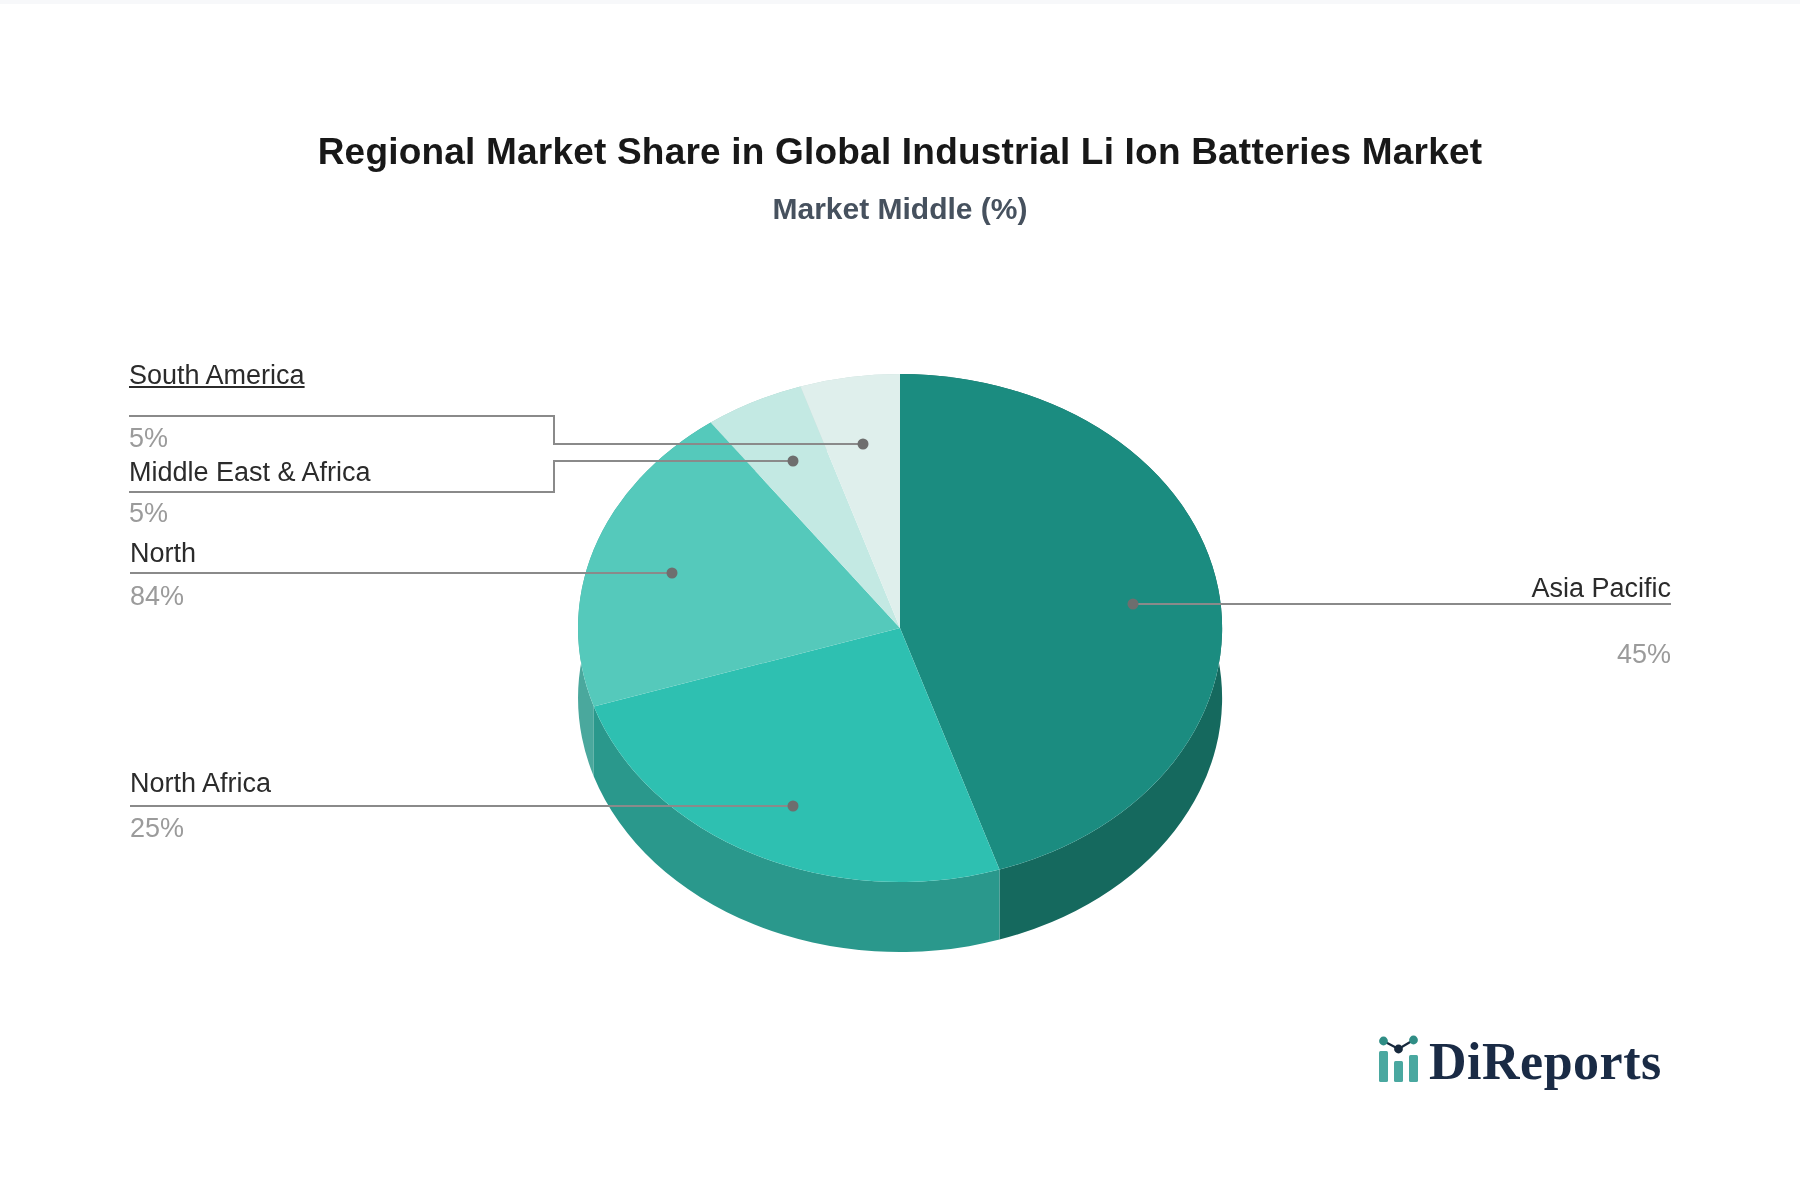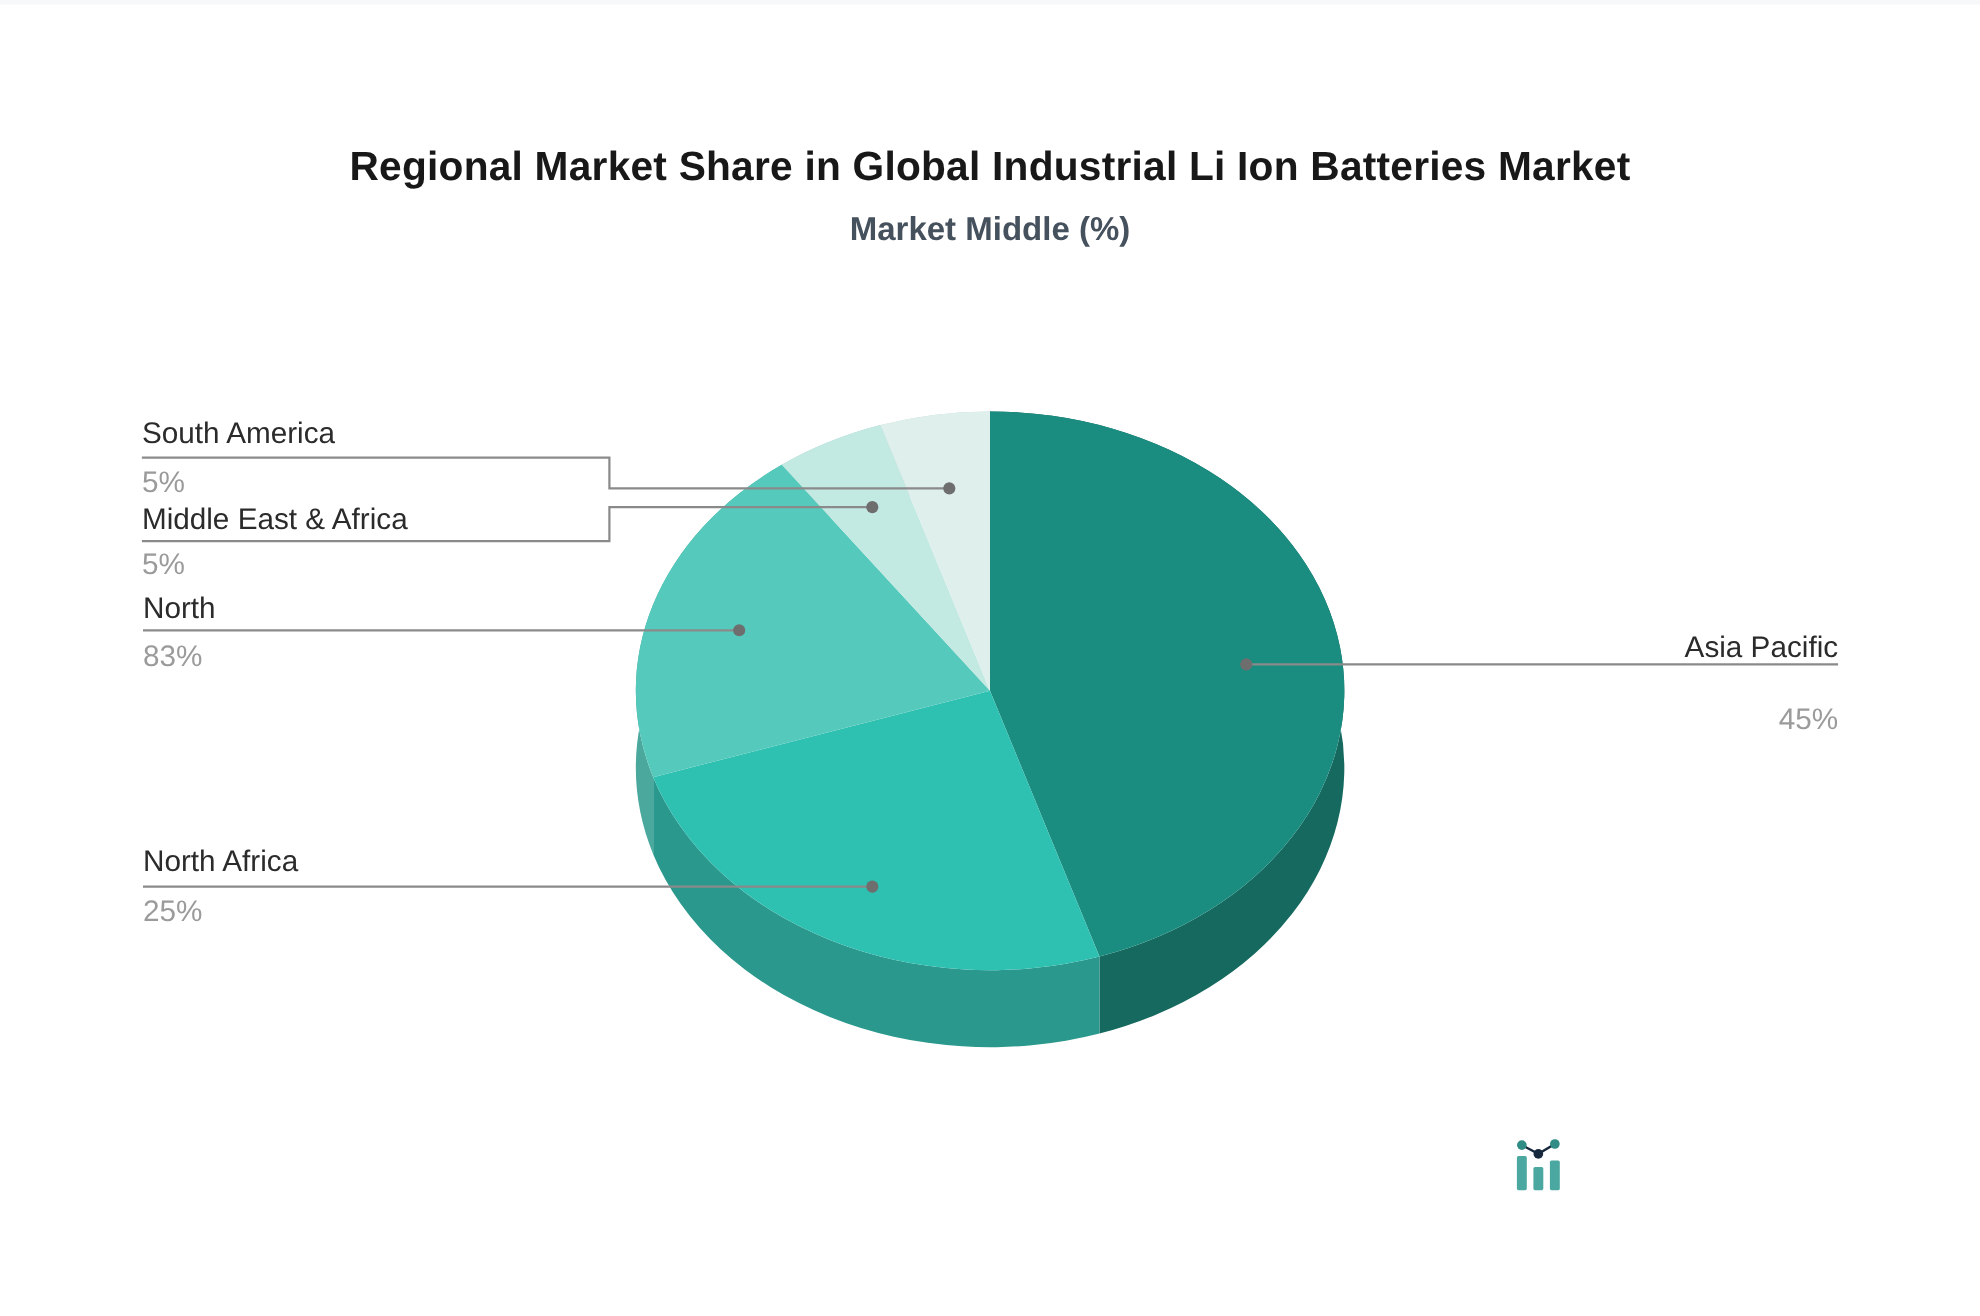--- a/index.html
+++ b/index.html
@@ -18,21 +18,21 @@
   }
   .chart-subtitle{
     position:absolute;left:0;right:0;top:192px;
     text-align:center;font-size:30px;font-weight:700;color:#46515e;
     line-height:1.1;
   }
   #pie-svg{position:absolute;left:0;top:0;}
   .lbl,.pct{position:absolute;line-height:1.15;white-space:nowrap;}
   .lbl{font-size:27px;color:#2b2b2b;}
   .pct{font-size:27px;color:#9b9b9b;}
-  #lbl-sa {left:129px;top:379px;}
+  #lbl-sa {left:129px;top:360px;text-decoration:underline;}
   #pct-sa {left:129px;top:423px;}
   #lbl-mea{left:129px;top:457px;}
   #pct-mea{left:129px;top:498px;}
   #lbl-eu {left:130px;top:538px;}
   #pct-eu {left:130px;top:581px;}
   #lbl-na {left:130px;top:768px;}
   #pct-na {left:130px;top:813px;}
   #lbl-ap {right:129px;top:573px;text-align:right;}
   #pct-ap {right:129px;top:639px;text-align:left;}
   .logo{
@@ -77,31 +77,32 @@
     <circle cx="863" cy="444" r="5.5" fill="#6e6e6e"></circle>
   </svg>
 
 <div class="lbl" id="lbl-sa">South America</div>
 <div class="pct" id="pct-sa">5%</div>
 
 <div class="lbl" id="lbl-mea">Middle East &amp; Africa</div>
 <div class="pct" id="pct-mea">5%</div>
 
 <div class="lbl" id="lbl-eu">North</div>
-<div class="pct" id="pct-eu">83%</div>
+<div class="pct" id="pct-eu">84%</div>
 
 <div class="lbl" id="lbl-na">North Africa</div>
 <div class="pct" id="pct-na">25%</div>
 
 <div class="lbl" id="lbl-ap">Asia Pacific</div>
 <div class="pct" id="pct-ap">45%</div>
 
 <div class="logo">
   <svg class="logo-icon" width="46" height="52" viewBox="0 0 46 52">
     <rect x="3" y="17" width="9" height="31" rx="1.5" fill="#4aa8a0"></rect>
     <rect x="18" y="27" width="9" height="21" rx="1.5" fill="#4aa8a0"></rect>
     <rect x="33" y="21" width="9" height="27" rx="1.5" fill="#4aa8a0"></rect>
     <polyline points="7.5,7 22.5,15 37.5,6" fill="none" stroke="#17293d" stroke-width="2.2"></polyline>
     <circle cx="7.5" cy="7" r="4.4" fill="#2f8d85"></circle>
     <circle cx="22.5" cy="15" r="4.4" fill="#17293d"></circle>
     <circle cx="37.5" cy="6" r="4.4" fill="#2f8d85"></circle>
   </svg>
+  <span class="logo-text">DiReports</span>
 </div>
 
 </body></html>

